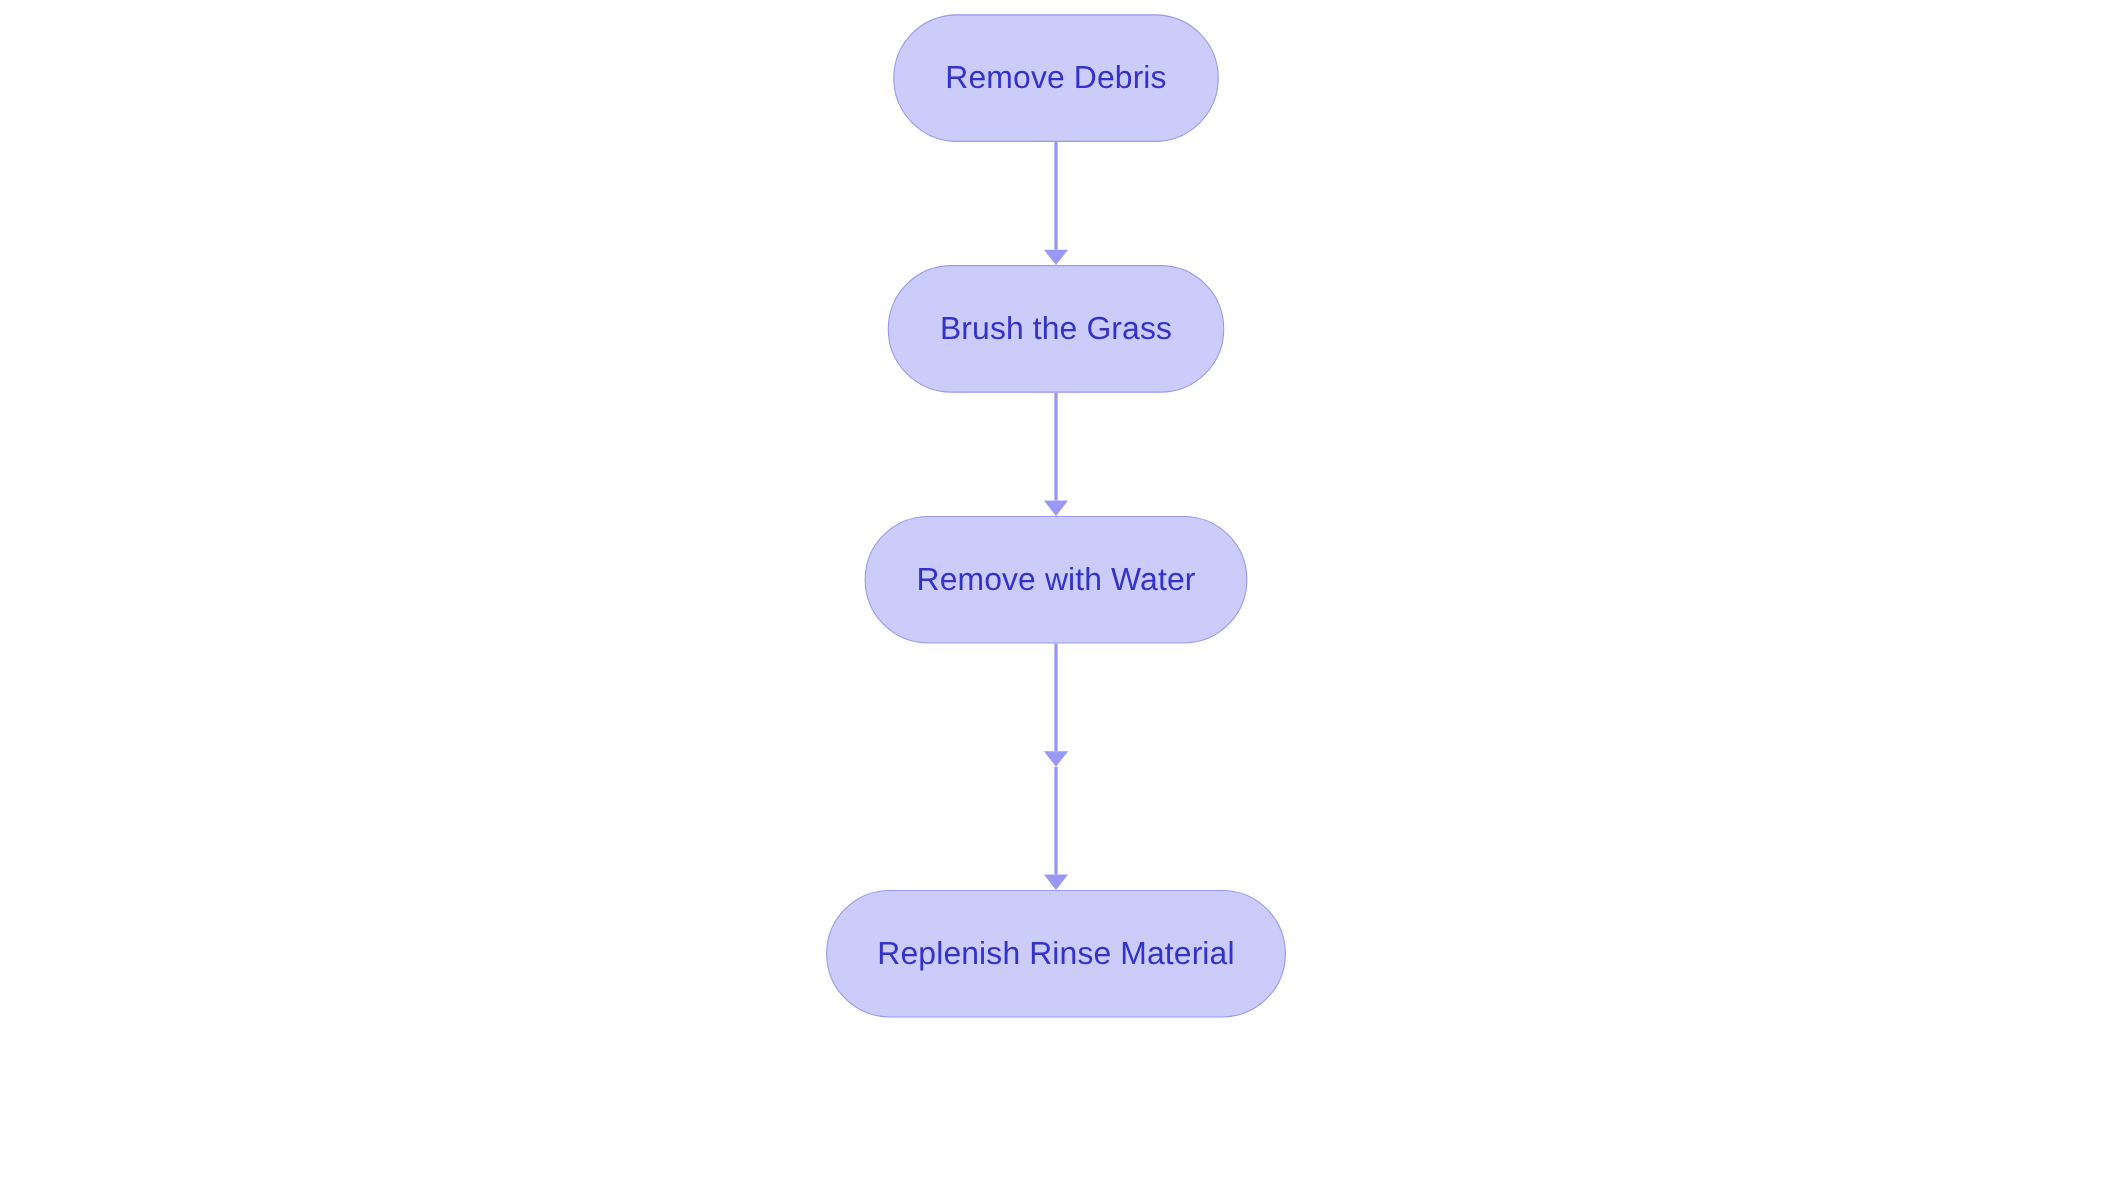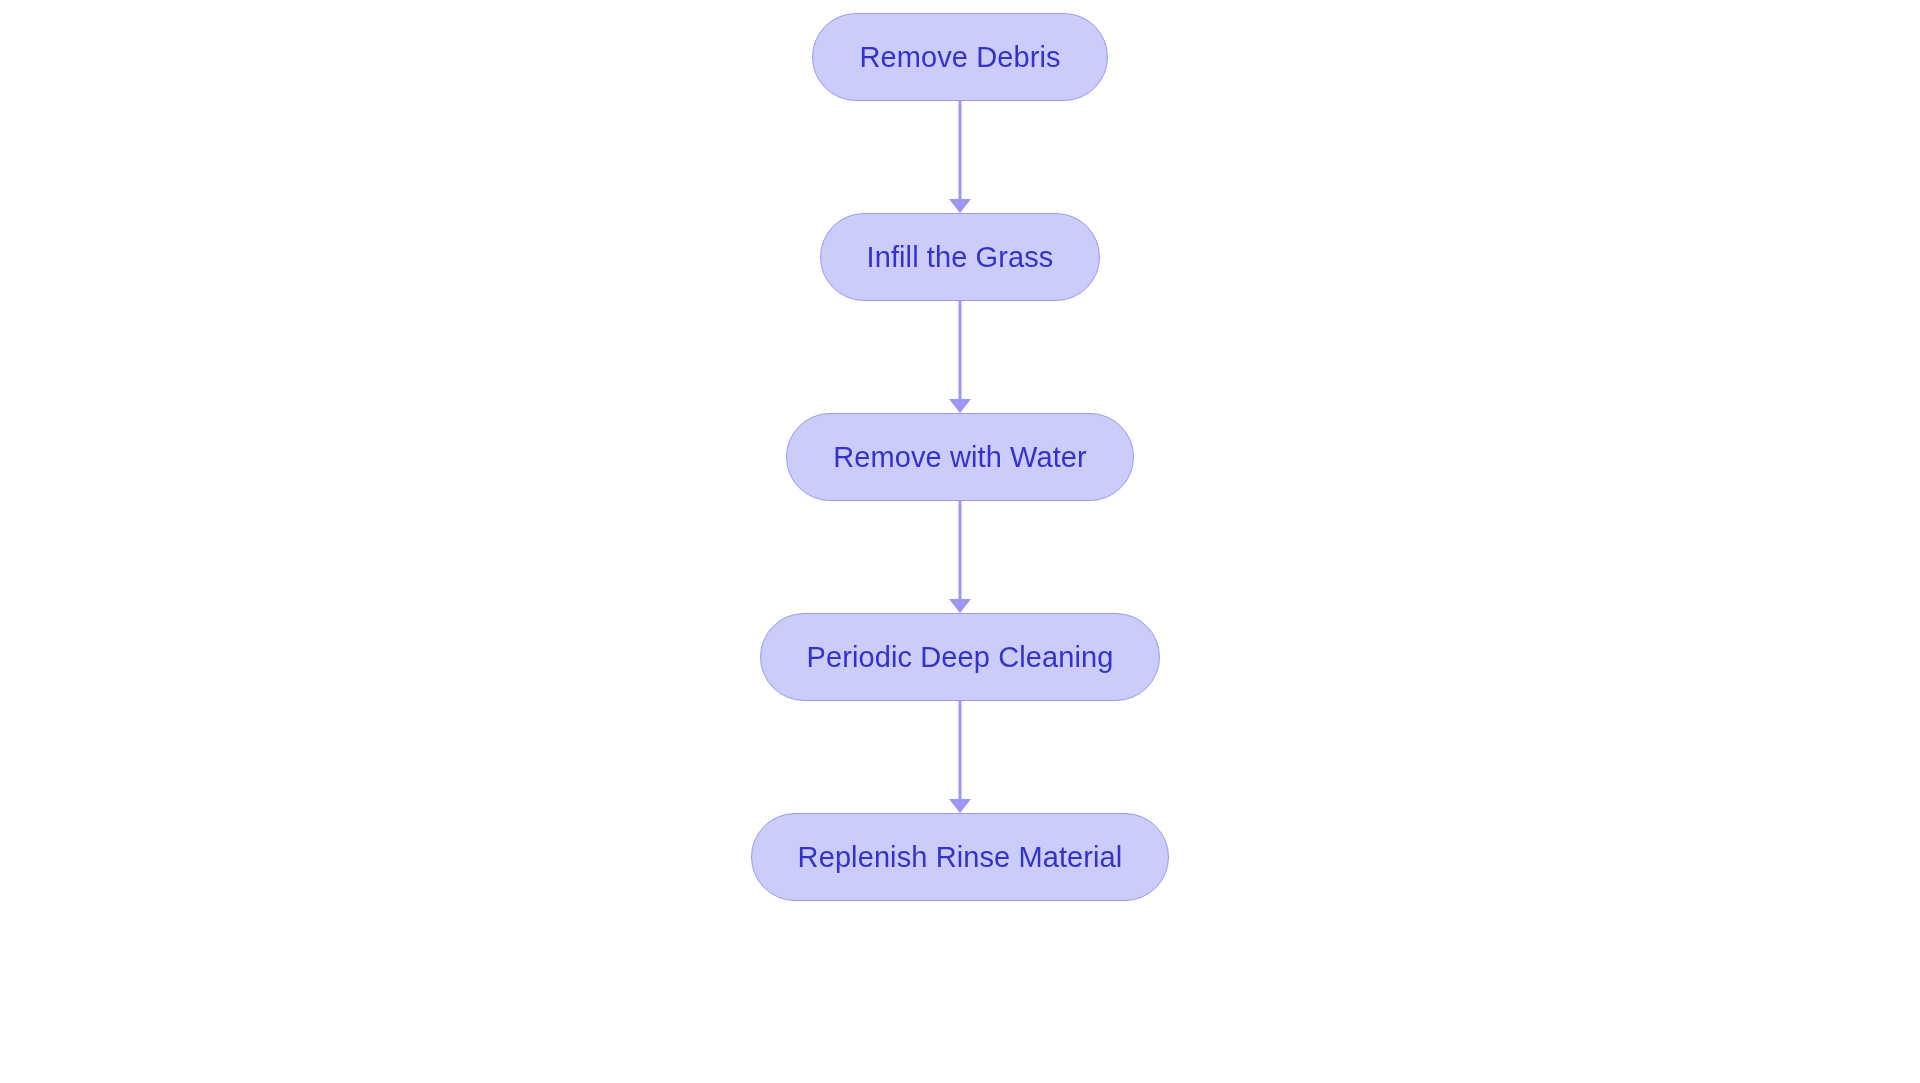--- a/index.html
+++ b/index.html
@@ -29,21 +29,21 @@
     width: 1920px;
     height: 1083px;
     display: flex;
     flex-direction: column;
     align-items: center;
     justify-content: flex-start;
   }
 
   .node {
     box-sizing: border-box;
-    height: 88px;
+    height: 116px;
     border-radius: 60px;
     background: #ccccfa;
     border: 1.6px solid #9999ee;
     color: #3333cc;
     display: flex;
     align-items: center;
     justify-content: center;
     font-size: 29px;
     font-weight: 400;
     letter-spacing: 0.1px;
@@ -99,40 +99,37 @@
     <div class="node">
       <span class="node-label">Remove Debris</span>
     </div>
 
     <div class="connector">
       <span class="conn-line"></span>
       <span class="conn-arrow"></span>
     </div>
 
     <div class="node">
-      <span class="node-label">Infill the Grass</span>
+      <span class="node-label">Brush the Grass</span>
     </div>
 
     <div class="connector">
       <span class="conn-line"></span>
       <span class="conn-arrow"></span>
     </div>
 
     <div class="node">
       <span class="node-label">Remove with Water</span>
     </div>
 
     <div class="connector">
       <span class="conn-line"></span>
       <span class="conn-arrow"></span>
     </div>
 
-    <div class="node">
-      <span class="node-label">Periodic Deep Cleaning</span>
-    </div>
 
     <div class="connector">
       <span class="conn-line"></span>
       <span class="conn-arrow"></span>
     </div>
 
     <div class="node">
       <span class="node-label">Replenish Rinse Material</span>
     </div>
 

